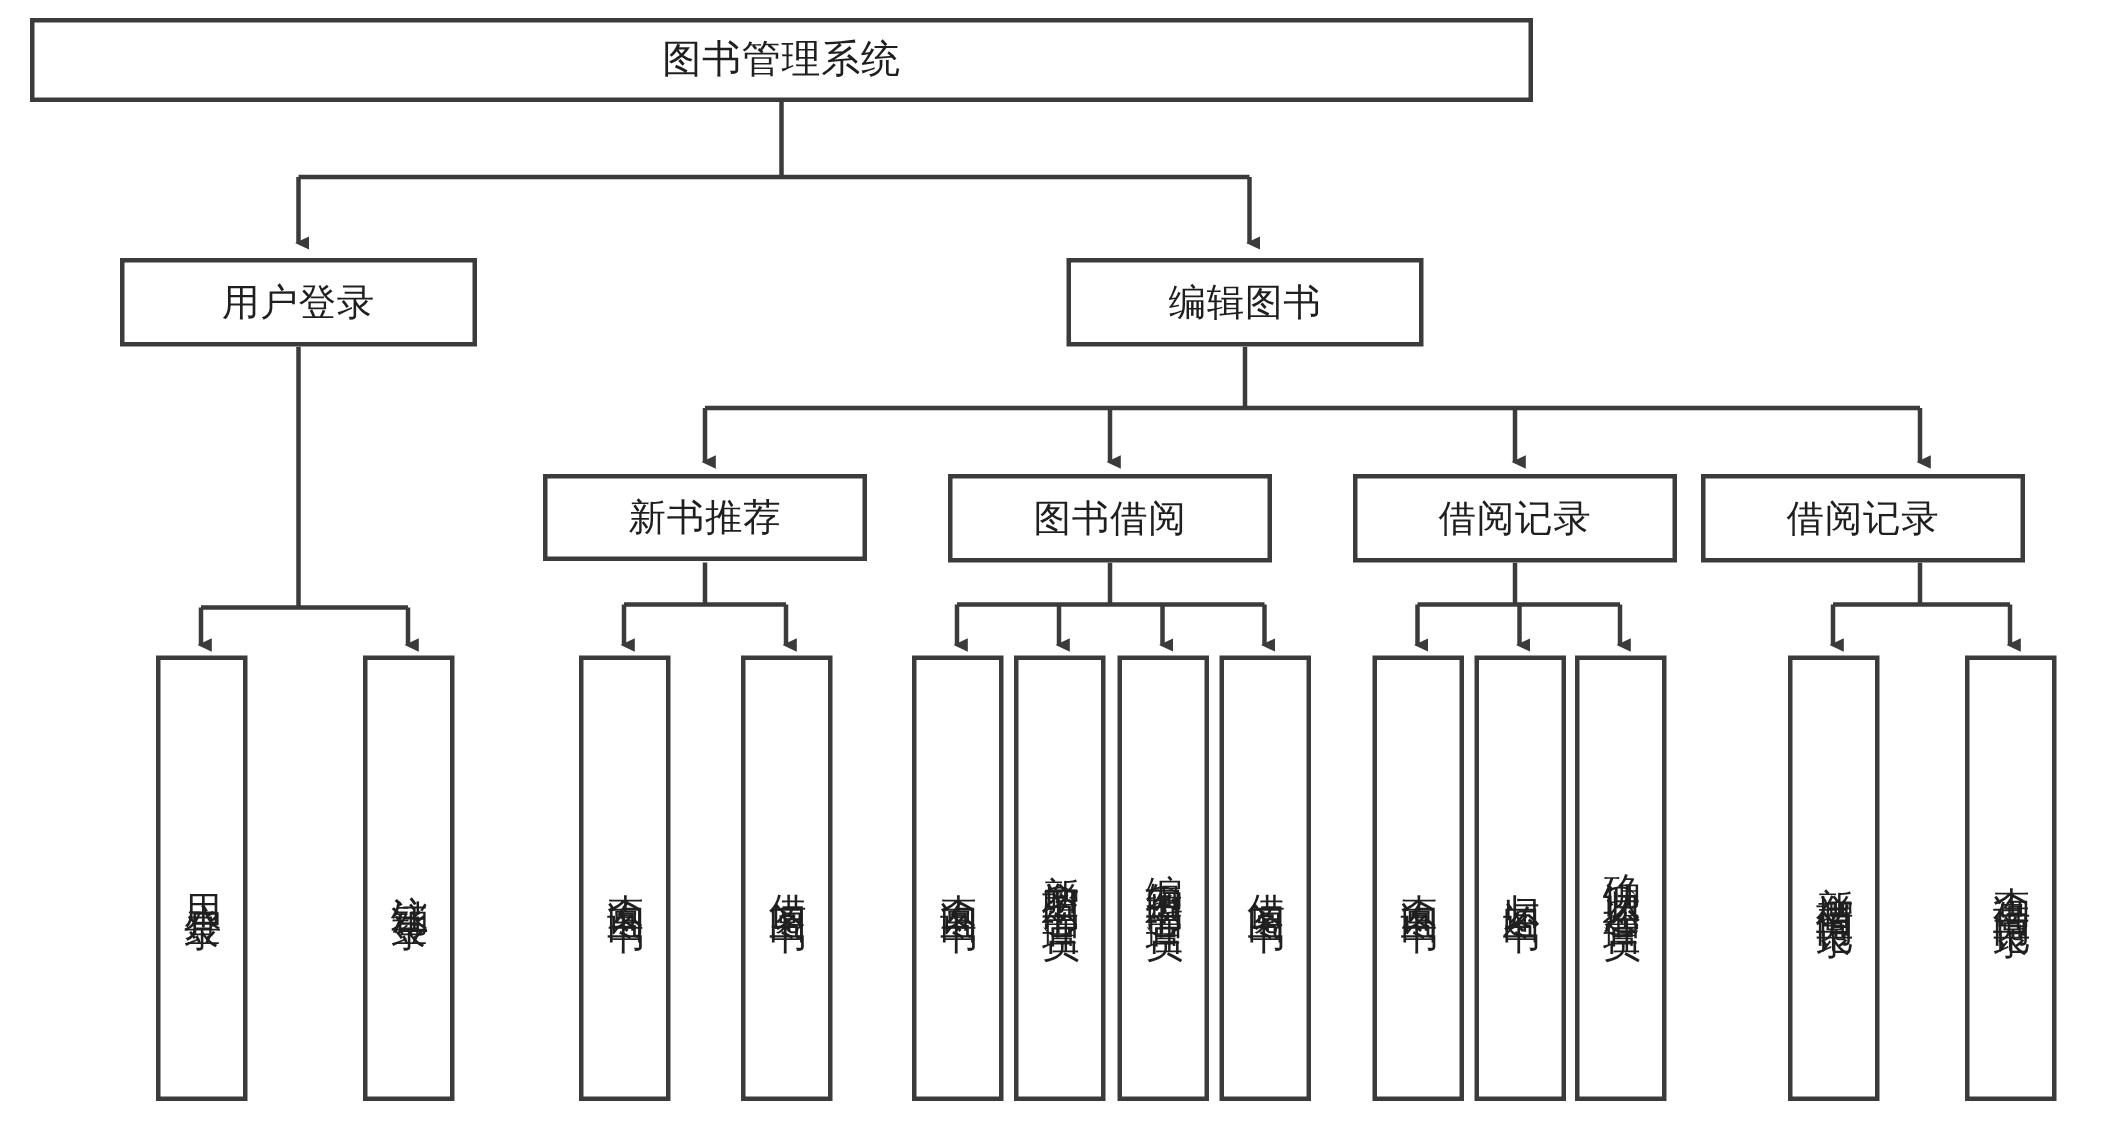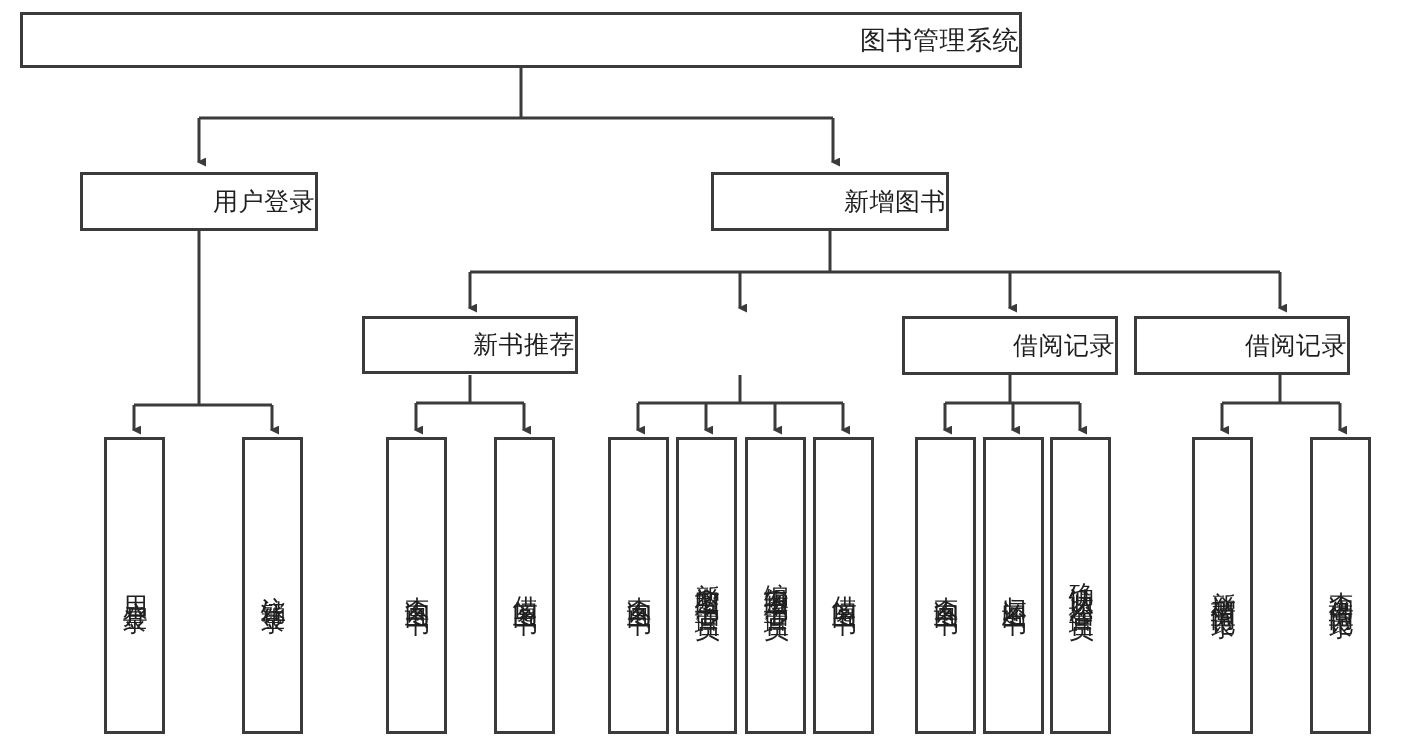--- a/index.html
+++ b/index.html
@@ -23,21 +23,21 @@
     height: 747px;
     pointer-events: none;
   }
   .node {
     position: absolute;
     box-sizing: border-box;
     background: #ffffff;
     border: 3px solid #3b3b3b;
     display: flex;
     align-items: center;
-    justify-content: flex-end;
+    justify-content: center;
     color: #1f1f1f;
     z-index: 2;
   }
   .node .label {
     display: block;
     text-align: center;
     line-height: 1.18;
     letter-spacing: 0.5px;
   }
   .node.horizontal .label {
@@ -126,27 +126,30 @@
 
   <div class="node horizontal" id="root-node" style="left:20px; top:12px; width:1002px; height:56px;">
     <span class="label">图书管理系统</span>
   </div>
 
   <div class="node horizontal" style="left:80px; top:172px; width:238px; height:59px;">
     <span class="label">用户登录</span>
   </div>
 
   <div class="node horizontal" style="left:711px; top:172px; width:238px; height:59px;">
-    <span class="label">新增图书</span>
+    <span class="label">编辑图书</span>
   </div>
 
   <div class="node horizontal" style="left:362px; top:316px; width:216px; height:58px;">
     <span class="label">新书推荐</span>
   </div>
 
+  <div class="node horizontal" style="left:632px; top:316px; width:216px; height:59px;">
+    <span class="label">图书借阅</span>
+  </div>
 
   <div class="node horizontal" style="left:902px; top:316px; width:216px; height:59px;">
     <span class="label">借阅记录</span>
   </div>
 
   <div class="node horizontal" style="left:1134px; top:316px; width:216px; height:59px;">
     <span class="label">借阅记录</span>
   </div>
 
   <div class="node vertical" style="left:104px; top:437px; width:61px; height:297px;">

